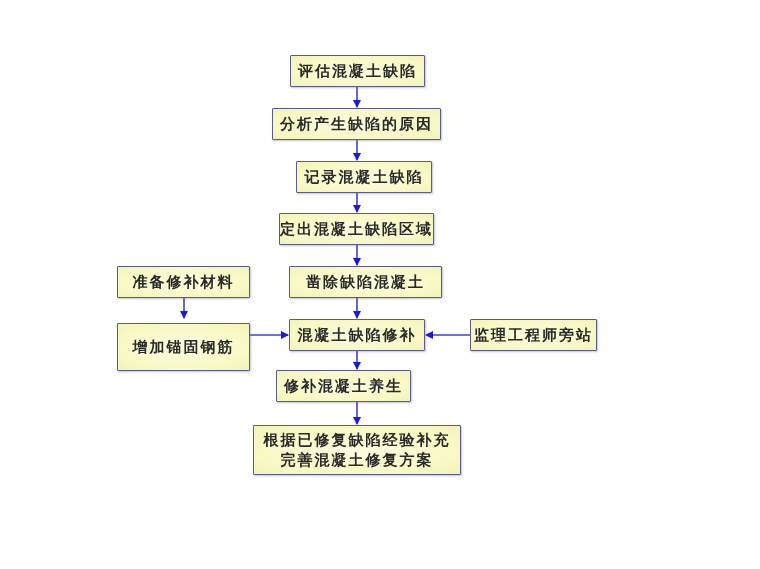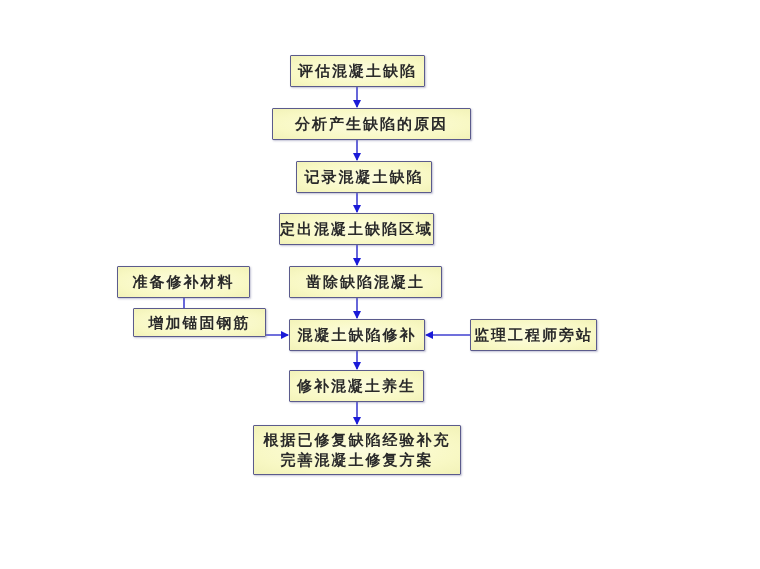--- a/index.html
+++ b/index.html
@@ -33,25 +33,25 @@
     <line x1="357" y1="298" x2="357" y2="318" marker-end="url(#ah)"></line>
     <line x1="357" y1="351" x2="357" y2="369" marker-end="url(#ah)"></line>
     <line x1="357" y1="402" x2="357" y2="424" marker-end="url(#ah)"></line>
     <line x1="184" y1="298" x2="184" y2="318" marker-end="url(#ah)"></line>
     <line x1="250" y1="335" x2="288" y2="335" marker-end="url(#ah)"></line>
     <line x1="470" y1="335" x2="426" y2="335" marker-end="url(#ah)"></line>
   </g>
 </svg>
 
 <div class="box" style="left:290px; top:55px; width:135px; height:32px;">评估混凝土缺陷</div>
-<div class="box" style="left:272px; top:108px; width:199px; height:32px;">分析产生缺陷的原因</div>
+<div class="box" style="left:272px; top:108px; width:169px; height:32px;">分析产生缺陷的原因</div>
 <div class="box" style="left:296px; top:161px; width:136px; height:32px;">记录混凝土缺陷</div>
 <div class="box" style="left:279px; top:213px; width:155px; height:32px;">定出混凝土缺陷区域</div>
 <div class="box" style="left:289px; top:266px; width:153px; height:32px;">凿除缺陷混凝土</div>
 <div class="box" style="left:289px; top:319px; width:136px; height:32px;">混凝土缺陷修补</div>
-<div class="box" style="left:289px; top:370px; width:135px; height:32px;">修补混凝土养生</div>
+<div class="box" style="left:276px; top:370px; width:135px; height:32px;">修补混凝土养生</div>
 <div class="box" style="left:253px; top:425px; width:208px; height:50px;">根据已修复缺陷经验补充
 完善混凝土修复方案</div>
 
 <div class="box" style="left:117px; top:266px; width:133px; height:32px;">准备修补材料</div>
-<div class="box" style="left:117px; top:308px; width:133px; height:29px;margin-left:16px;">增加锚固钢筋</div>
+<div class="box" style="left:117px; top:323px; width:133px; height:48px;">增加锚固钢筋</div>
 
 <div class="box" style="left:470px; top:319px; width:127px; height:32px;">监理工程师旁站</div>
 
 </body></html>

